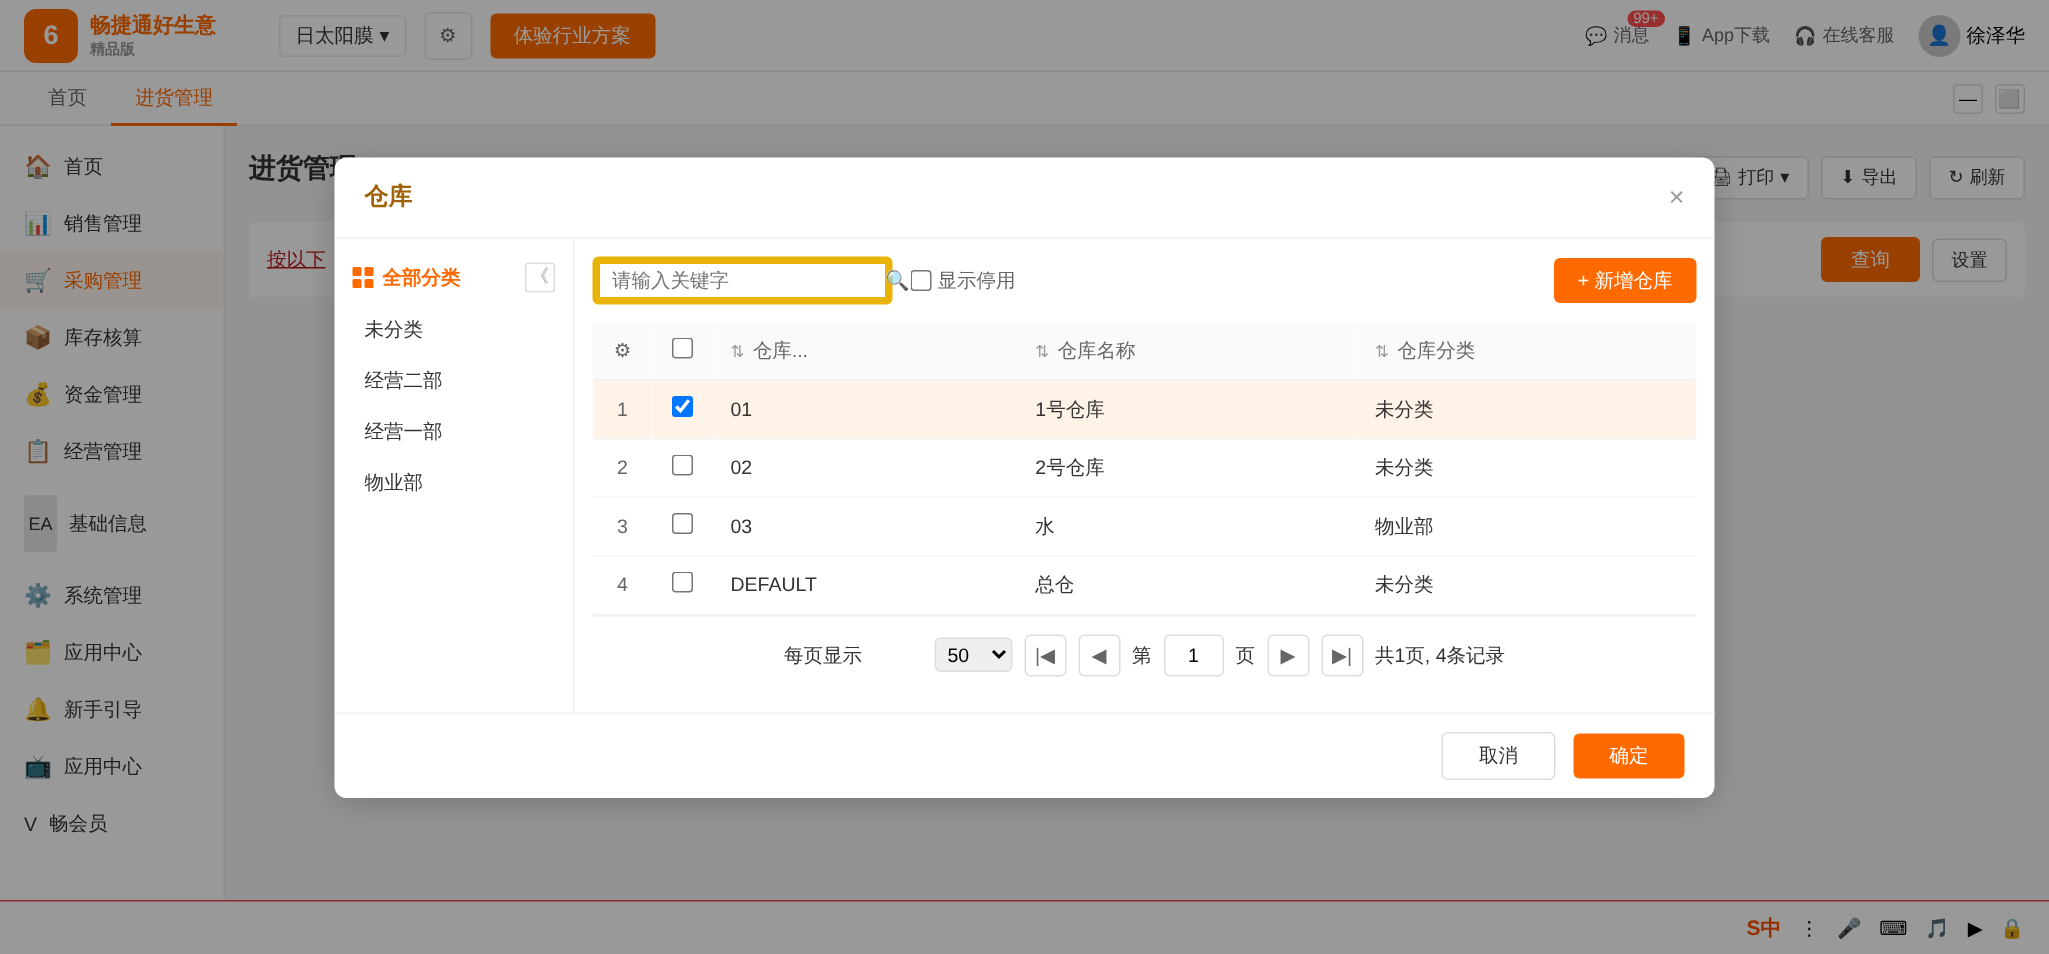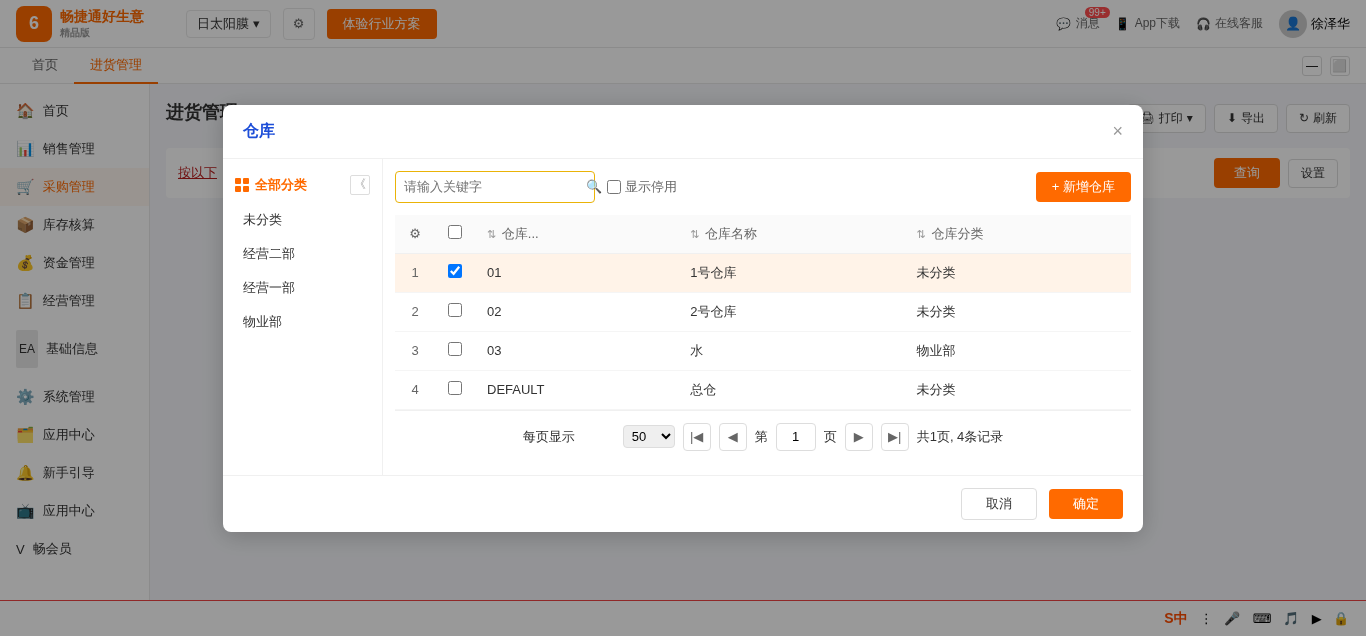--- a/index.html
+++ b/index.html
@@ -147,21 +147,21 @@
       max-height: 580px;
       display: flex;
       flex-direction: column;
       box-shadow: 0 4px 24px rgba(0,0,0,0.2);
     }
     .modal-header {
       display: flex; align-items: center; justify-content: space-between;
       padding: 16px 20px;
       border-bottom: 1px solid #f0f0f0;
     }
-    .modal-title { font-size: 16px; font-weight: bold; color: #1d4ed8; }
+    .modal-title { font-size: 16px; font-weight: bold; color: #a16207; }
     .modal-close { cursor: pointer; color: #999; font-size: 18px; }
     .modal-body {
       display: flex;
       flex: 1;
       overflow: hidden;
     }
 
     
     .cat-panel {
       width: 160px;
@@ -195,21 +195,21 @@
       display: flex;
       flex-direction: column;
       padding: 12px;
     }
     .table-toolbar {
       display: flex; align-items: center; justify-content: space-between;
       margin-bottom: 12px;
     }
     .search-box {
       display: flex; align-items: center;
-      border: 1px solid #eab308; border-radius: 4px;
+      border: 5px solid #eab308; border-radius: 4px;
       padding: 0 8px; width: 200px; height: 32px;
       gap: 6px;
     }
     .search-box input {
       border: none; outline: none; flex: 1; font-size: 13px; background: transparent;
     }
     .show-disabled {
       display: flex; align-items: center; gap: 4px;
       font-size: 13px; color: #666; cursor: pointer;
     }

